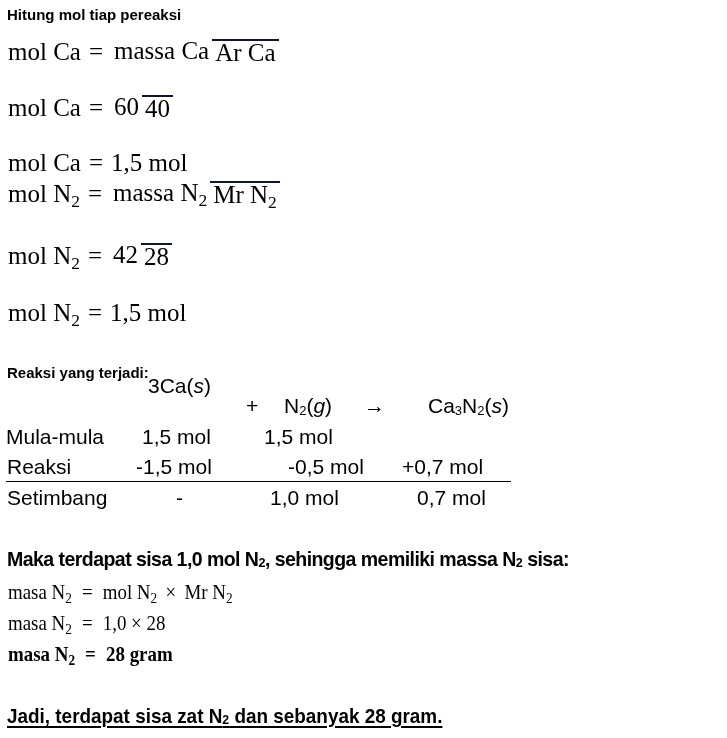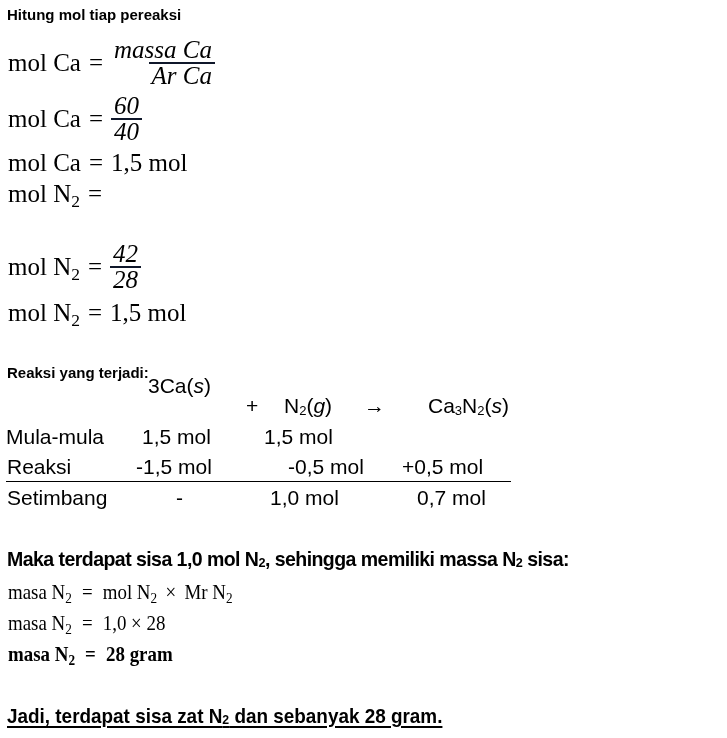--- a/index.html
+++ b/index.html
@@ -5,21 +5,21 @@
     html, body { margin: 0; padding: 0; background: #ffffff; }
     body {
       width: 727px; height: 738px; position: relative; overflow: hidden;
       color: #000;
     }
     .abs { position: absolute; white-space: nowrap; }
     .h { font-family: "Liberation Sans", sans-serif; font-weight: bold; font-size: 15px; }
     .eq { font-family: "Liberation Serif", serif; font-size: 25px; display: flex; align-items: center; }
     .eq .lhs { display: inline-block; }
     .eq .op { margin: 0 8px; }
-    .frac { display: inline-flex; flex-direction: column; align-items: flex-end; font-style: italic; }
+    .frac { display: inline-flex; flex-direction: row; align-items: flex-start; }
     .frac .num { padding: 0 3px; line-height: 24px; }
     .frac .den { padding: 0 3px; line-height: 24px; border-top: 2px solid #0f172a; }
     sub { font-size: 0.7em; vertical-align: -0.3em; line-height: 0; }
     .tbl { font-family: "Liberation Sans", sans-serif; font-size: 21px; }
     .cell { position: absolute; white-space: nowrap; }
     .rule { position: absolute; left: 6px; width: 505px; height: 0; border-top: 1.5px solid #000; top: 481px; }
     .underline { text-decoration: underline; text-decoration-thickness: 2px; text-underline-offset: 3px; }
   </style>
 </head>
 <body>
@@ -46,20 +46,24 @@
 
 <div class="abs eq" style="left:8px; top:150px; line-height:26px;">
   <span class="lhs">mol Ca</span>
   <span class="op">=</span>
   <span>1,5 mol</span>
 </div>
 
 <div class="abs eq" style="left:8px; top:180px;">
   <span class="lhs"><span>mol N</span><sub>2</sub></span>
   <span class="op">=</span>
+  <span class="frac">
+    <span class="num"><span>massa N</span><sub>2</sub></span>
+    <span class="den"><span>Mr N</span><sub>2</sub></span>
+  </span>
 </div>
 
 <div class="abs eq" style="left:8px; top:242px;">
   <span class="lhs"><span>mol N</span><sub>2</sub></span>
   <span class="op">=</span>
   <span class="frac">
     <span class="num">42</span>
     <span class="den">28</span>
   </span>
 </div>
@@ -83,21 +87,21 @@
 <div class="tbl">
 
   <span class="cell" style="left:6px; top:425px;">Mula-mula</span>
   <span class="cell" style="left:142px; top:425px;">1,5 mol</span>
   <span class="cell" style="left:264px; top:425px;">1,5 mol</span>
   <span class="cell" style="left:402px; top:425px;"></span>
 
   <span class="cell" style="left:7px; top:455px;">Reaksi</span>
   <span class="cell" style="left:136px; top:455px;">-1,5 mol</span>
   <span class="cell" style="left:259px; top:455px;margin-left:29px;">-0,5 mol</span>
-  <span class="cell" style="left:402px; top:455px;">+0,5 mol</span>
+  <span class="cell" style="left:402px; top:455px;">+0,7 mol</span>
 
   <div class="rule"></div>
 
   <span class="cell" style="left:7px; top:486px;">Setimbang</span>
   <span class="cell" style="left:176px; top:486px;">-</span>
   <span class="cell" style="left:270px; top:486px;">1,0 mol</span>
   <span class="cell" style="left:417px; top:486px;">0,7 mol</span>
 </div>
 
 <div class="abs" style="left:7px; top:547px; font-family:'Liberation Sans', sans-serif; font-weight:bold; font-size:21px; letter-spacing:-0.6px; transform:scaleX(0.93); transform-origin:left top;">

